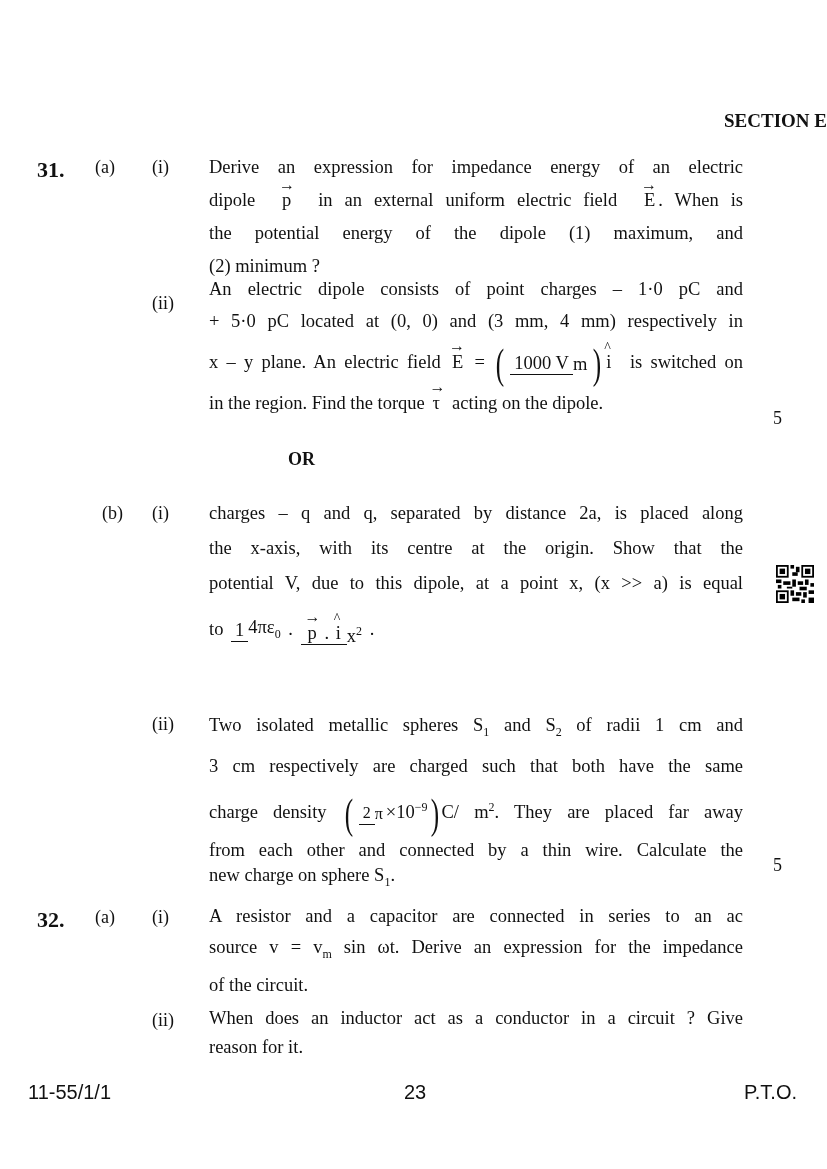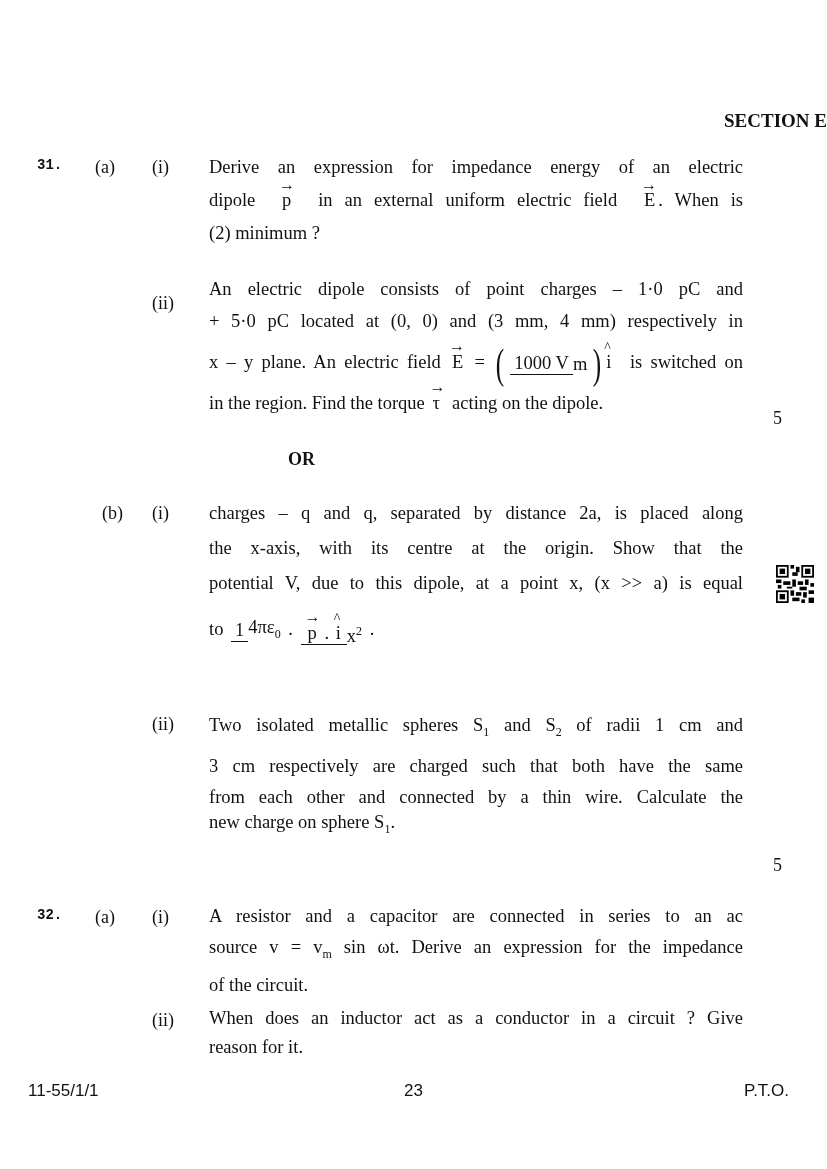--- a/index.html
+++ b/index.html
@@ -1,50 +1,51 @@
 <!DOCTYPE html>
 <html><head>
 <meta charset="utf-8">
 <style>
   html, body { margin:0; padding:0; background:#ffffff; }
   body { width:827px; height:1169px; position:relative; overflow:hidden;
          font-family:"DejaVu Serif","Liberation Serif",serif; color:#111; }
   .abs { position:absolute; }
   .section-title { left:0; width:827px; top:110px; text-align:right;
                    font-family:"Liberation Serif",serif; font-weight:bold; font-size:19px; }
-  .qnum { font-family:Liberation Mono, monospace; font-weight:bold; font-size:14px; }
+  .qnum { font-family:Liberation Serif, serif; font-weight:bold; font-size:22px; }
   .lab { font-family:"Liberation Serif",serif; font-size:18px; }
   .txt { font-family:"Liberation Serif",serif; font-size:18.5px; line-height:33px;
          left:209px; width:534px; text-align:justify; }
   .line { display:block; white-space:nowrap; text-align-last:justify; }
   .line.last { text-align-last:left; }
   .marks { font-family:"Liberation Serif",serif; font-size:18px; left:773px; }
   .vec { position:relative; display:inline-block; padding:0 3px; }
   .vec::before { content:"\2192"; position:absolute; top:-16px; left:0; right:0; text-align:center; font-size:16px; }
   .hat { position:relative; display:inline-block; padding:0 2px; }
   .hat::before { content:"^"; position:absolute; top:-14px; left:0; right:0; text-align:center; font-size:14px; }
   .frac { display:inline-flex; flex-direction:row; align-items:center; vertical-align:middle; margin:0 3px; line-height:22px; }
   .frac .num { border-bottom:1px solid #111; padding:0 4px; }
   .paren { font-size:42px; font-weight:100; vertical-align:middle; line-height:1; transform:scaleX(0.6); display:inline-block; }
   sub, sup { font-size:12px; }
-  .footer { font-family:"Liberation Sans",sans-serif; font-size:17px; top:1081px; }
+  .footer { font-family:"Liberation Sans",sans-serif; font-size:20px; top:1081px; }
   .qr { left:776px; top:565px; width:38px; height:38px; }
 </style>
 </head>
 <body>
 
 <div class="abs section-title">SECTION E</div>
 
 <div class="abs qnum" style="left:37px;top:157px">31.</div>
 <div class="abs lab" style="left:95px;top:157px">(a)</div>
 <div class="abs lab" style="left:152px;top:157px">(i)</div>
 
 <div class="abs txt" style="top:151px">
   <span class="line">Derive an expression for impedance energy of an electric</span>
   <span class="line">dipole&nbsp; <span class="vec">p</span>&nbsp; in an external uniform electric field&nbsp; <span class="vec">E</span>. When is</span>
+  <span class="line">the potential energy of the dipole (1) maximum, and</span>
   <span class="line last">(2) minimum ?</span>
 </div>
 
 <div class="abs lab" style="left:152px;top:293px">(ii)</div>
 <div class="abs txt" style="top:273px;line-height:32px">
   <span class="line">An electric dipole consists of point charges – 1·0 pC and</span>
   <span class="line">+ 5·0 pC located at (0, 0) and (3 mm, 4 mm) respectively in</span>
   <span class="line" style="line-height:50px">x – y plane. An electric field <span class="vec">E</span> <span>=</span> <span class="paren">(</span><span class="frac">
         <span class="num">1000 V</span>
         <span>m</span>
@@ -67,20 +68,24 @@
       </span> . <span class="frac" style="margin-top:6px">
         <span class="num"><span class="vec">p</span> . <span class="hat">i</span></span>
         <span><span>x</span><sup>2</sup></span>
       </span> .</span>
 </div>
 
 <div class="abs lab" style="left:152px;top:714px">(ii)</div>
 <div class="abs txt" style="top:708px;line-height:34px">
   <span class="line">Two isolated metallic spheres <span>S</span><sub>1</sub> and <span>S</span><sub>2</sub> of radii 1 cm and</span>
   <span class="line">3 cm respectively are charged such that both have the same</span>
+  <span class="line" style="line-height:48px">charge density <span class="paren">(</span><span class="frac" style="font-size:16px">
+        <span class="num">2</span>
+        <span>π</span>
+      </span><span>×10</span><sup>−9</sup><span class="paren">)</span><span>C/ m</span><sup>2</sup>. They are placed far away</span>
   <span class="line" style="line-height:28px">from each other and connected by a thin wire. Calculate the</span>
   <span class="line last" style="line-height:22px">new charge on sphere <span>S</span><sub>1</sub>.</span>
 </div>
 <div class="abs marks" style="top:855px">5</div>
 
 <div class="abs qnum" style="left:37px;top:907px">32.</div>
 <div class="abs lab" style="left:95px;top:907px">(a)</div>
 <div class="abs lab" style="left:152px;top:907px">(i)</div>
 <div class="abs txt" style="top:901px;line-height:31px">
   <span class="line">A resistor and a capacitor are connected in series to an ac</span>

